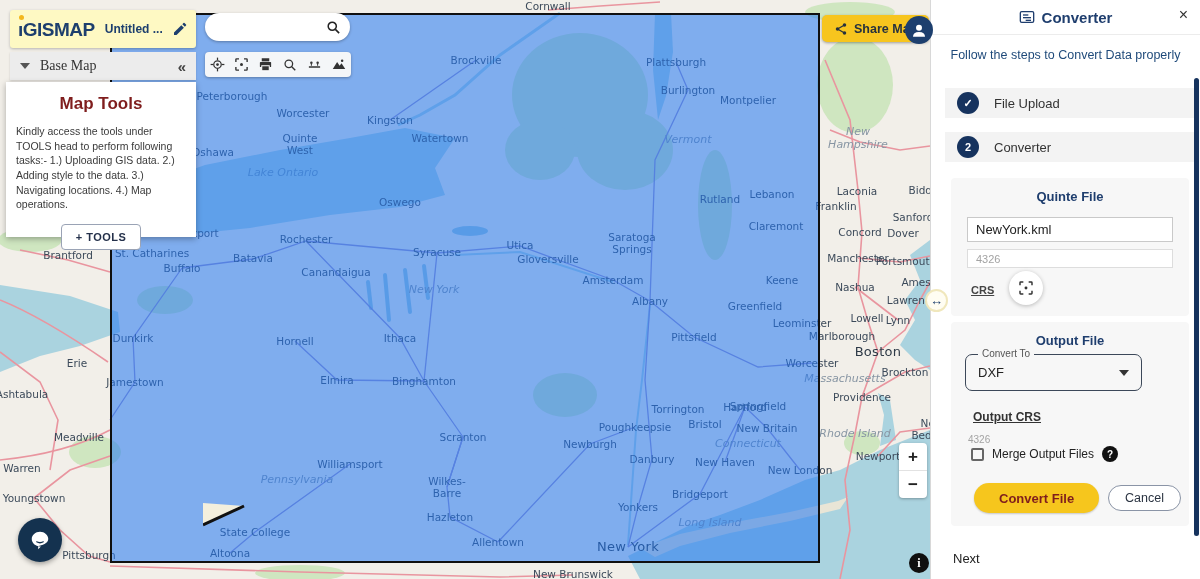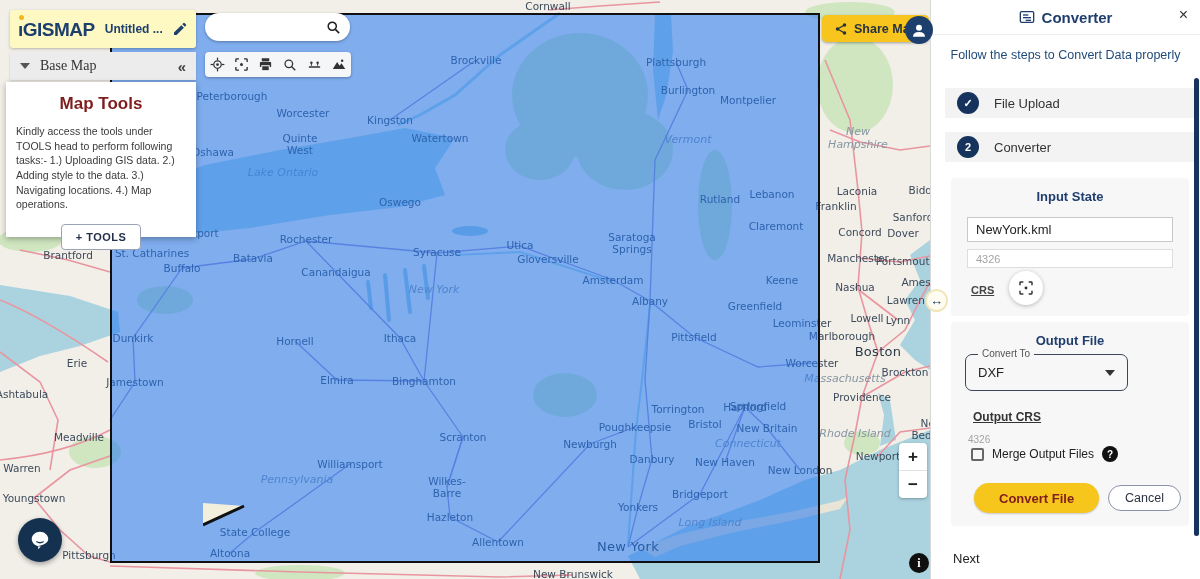--- a/index.html
+++ b/index.html
@@ -76,21 +76,21 @@
   #card-input { top:178px; height:138px; }
   #card-output { top:322px; height:204px; }
   .card-title { text-align:center; font-size:13px; font-weight:bold; color:#1f3e6e; padding-top:11px; }
   #input-filename { position:absolute; left:16px; top:39px; width:206px; height:25px; background:#fff; border:1px solid #c9c9c9;
                     font-size:13px; color:#222; padding-left:8px; font-family:"Liberation Sans", sans-serif; }
   #input-crs { position:absolute; left:16px; top:71px; width:206px; height:19px; background:#fff; border:1px solid #ddd;
                font-size:11px; color:#a3a3a3; padding-left:8px; font-family:"Liberation Sans", sans-serif; }
   #crs-link { position:absolute; left:20px; top:106px; font-size:11px; font-weight:bold; color:#444; text-decoration:underline; cursor:pointer; }
   #crs-picker { position:absolute; left:58px; top:93px; width:34px; height:34px; border-radius:50%; background:#fff;
                 box-shadow:0 1px 4px rgba(0,0,0,0.25); display:flex; align-items:center; justify-content:center; cursor:pointer; }
-  #convert-select { position:absolute; left:14px; top:32px; width:163px; height:37px; border:1.5px solid #3c4859; border-radius:7px;
+  #convert-select { position:absolute; left:14px; top:32px; width:177px; height:37px; border:1.5px solid #3c4859; border-radius:7px;
                     background:#f7f7f7; display:flex; align-items:center; padding:0 12px; cursor:pointer; }
   #convert-label { position:absolute; left:12px; top:-7px; background:#f7f7f7; padding:0 4px; font-size:10px; color:#555; }
   #convert-value { flex:1; font-size:13px; color:#222; }
   #convert-caret { width:0; height:0; border-left:5px solid transparent; border-right:5px solid transparent; border-top:6px solid #333; }
   #output-crs-link { position:absolute; left:22px; top:88px; font-size:12px; font-weight:bold; color:#333; text-decoration:underline; cursor:pointer; }
   #output-crs-val { position:absolute; left:17px; top:112px; font-size:10px; color:#a3a3a3; }
   #merge-row { position:absolute; left:20px; top:124px; display:flex; align-items:center; gap:8px; }
   #merge-cb { width:13px; height:13px; border:2px solid #666; border-radius:2px; background:#f7f7f7; cursor:pointer; }
   #merge-label { font-size:12px; color:#222; }
   #merge-help { width:16px; height:16px; border-radius:50%; background:#111; color:#fff; font-size:10px; font-weight:bold;
@@ -428,21 +428,21 @@
       <span class="step-label">File Upload</span>
     </div>
     <div class="step-row" style="top:132px;">
       <span class="step-circle">2</span>
       <span class="step-label">Converter</span>
     </div>
 
     <div id="rp-scrollbar"></div>
 
     <div class="rp-card" id="card-input">
-      <div class="card-title">Input State</div>
+      <div class="card-title">Quinte File</div>
       <input id="input-filename" value="NewYork.kml" style="">
       <input id="input-crs" value="4326" style="">
       <span id="crs-link">CRS</span>
       <div id="crs-picker">
         <svg width="16" height="16" viewBox="0 0 24 24" fill="none" stroke="#333" stroke-width="2.2">
           <path d="M3,8 V4 Q3,3 4,3 H8"></path>
             <path d="M16,3 H20 Q21,3 21,4 V8"></path>
             <path d="M21,16 V20 Q21,21 20,21 H16"></path>
             <path d="M8,21 H4 Q3,21 3,20 V16"></path>
             <circle cx="12" cy="12" r="2.2" fill="#333" stroke="none"></circle>

